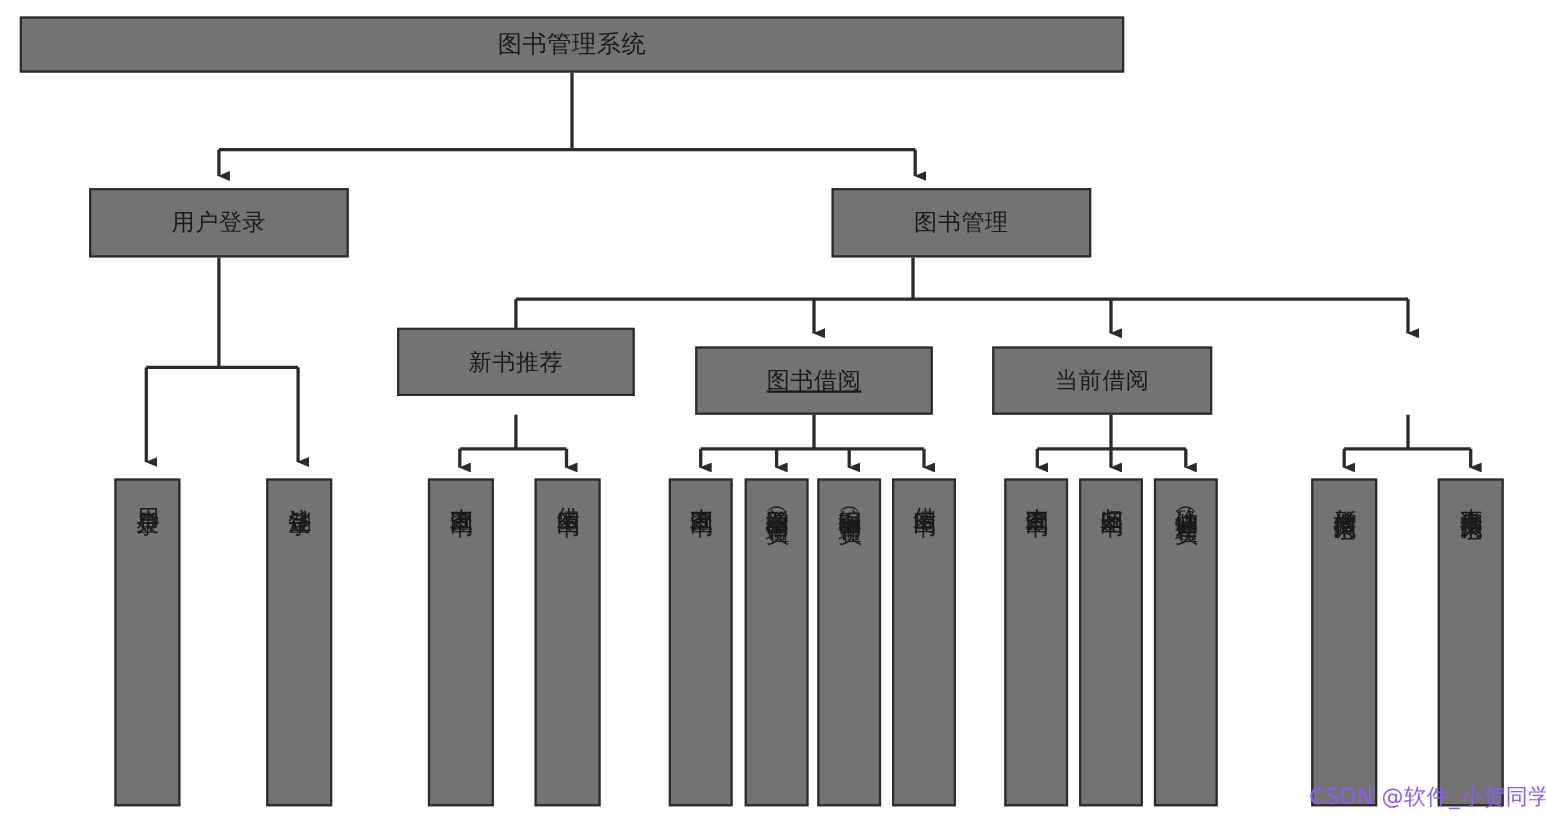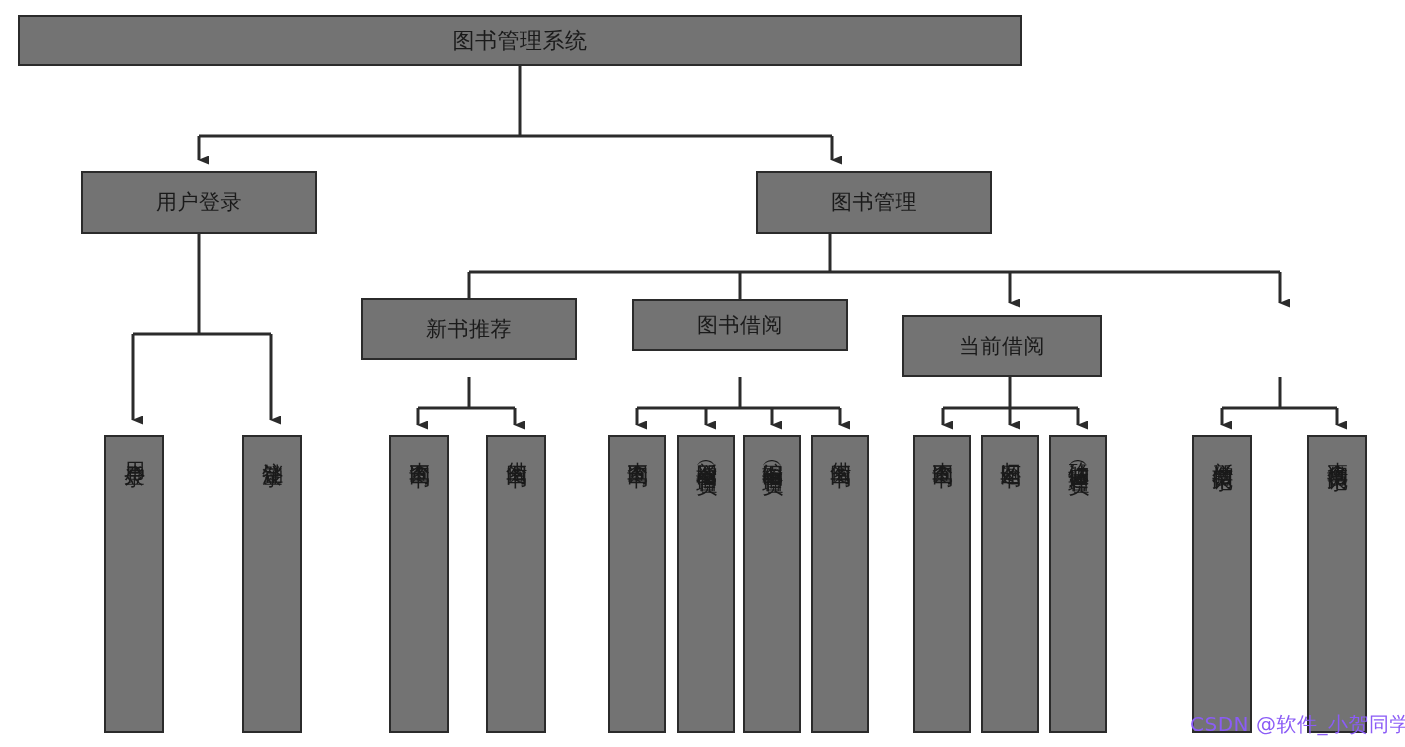--- a/index.html
+++ b/index.html
@@ -128,21 +128,21 @@
   <div class="node horiz" style="left:81px;top:171px;width:236px;height:63px;">
     <span class="label">用户登录</span>
   </div>
   <div class="node horiz" style="left:712px;top:171px;width:236px;height:63px;margin-left:44px;">
     <span class="label">图书管理</span>
   </div>
 
   <div class="node horiz" style="left:361px;top:298px;width:216px;height:62px;">
     <span class="label">新书推荐</span>
   </div>
-  <div class="node horiz" style="left:632px;top:299px;width:216px;height:52px;">
+  <div class="node horiz" style="left:632px;top:315px;width:216px;height:62px;text-decoration:underline;">
     <span class="label">图书借阅</span>
   </div>
   <div class="node horiz" style="left:902px;top:315px;width:200px;height:62px;">
     <span class="label">当前借阅</span>
   </div>
 
   <div class="node vert" style="left:104px;top:435px;width:60px;height:298px;">
     <span class="label">用户登录</span>
   </div>
   <div class="node vert" style="left:242px;top:435px;width:60px;height:298px;">

